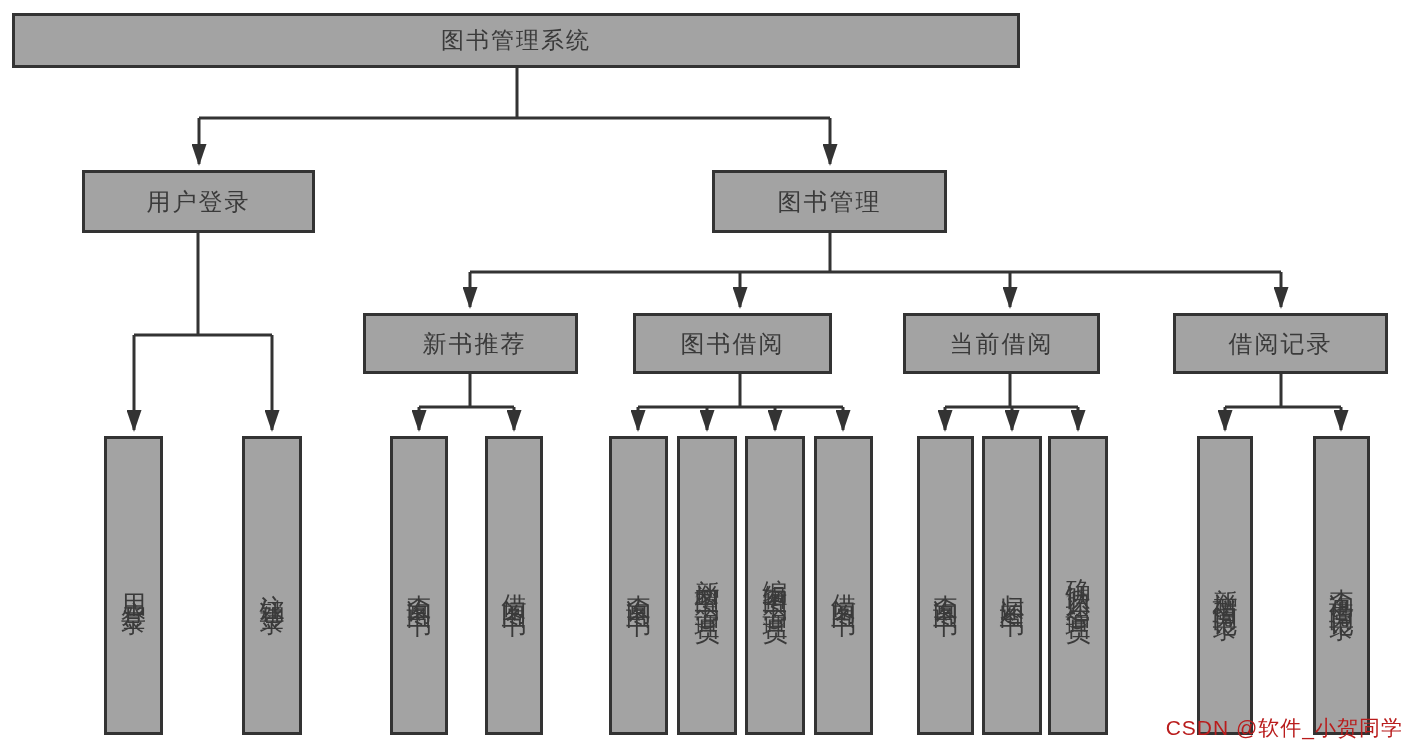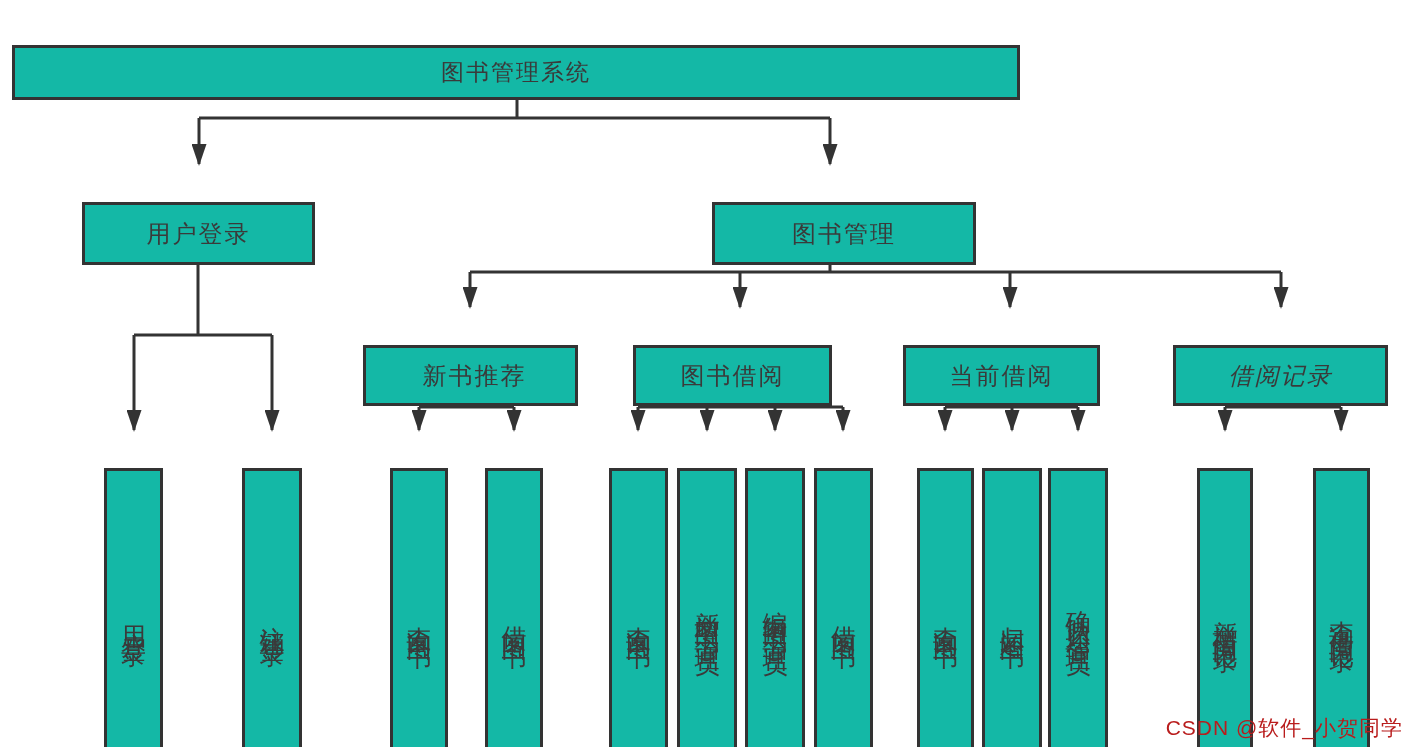--- a/index.html
+++ b/index.html
@@ -13,28 +13,27 @@
   }
   svg.wires {
     position: absolute;
     left: 0; top: 0;
     width: 1405px; height: 747px;
     z-index: 1;
   }
   .node {
     position: absolute;
     box-sizing: border-box;
-    background: #14b8a6;
+    background: #a3a3a3;
     border: 3px solid #333333;
     color: #3a3a3a;
     display: flex;
     align-items: center;
     justify-content: center;
     z-index: 2;
-    margin-top: 32px;
   }
   .h-node {
     font-size: 24px;
     letter-spacing: 2px;
     white-space: nowrap;
   }
   .root-node {
     left: 12px; top: 13px;
     width: 1008px; height: 55px;
     font-size: 23px;
@@ -104,26 +103,26 @@
 
       <path d="M1281 374 V407 M1225 407 H1341"></path>
       <line x1="1225" y1="407" x2="1225" y2="430" marker-end="url(#arrow)"></line>
       <line x1="1341" y1="407" x2="1341" y2="430" marker-end="url(#arrow)"></line>
     </g>
   </svg>
 
   <div class="node h-node root-node">图书管理系统</div>
 
   <div class="node h-node" style="left:82px; top:170px; width:233px; height:63px;">用户登录</div>
-  <div class="node h-node" style="left:712px; top:170px; width:264px; height:63px;">图书管理</div>
+  <div class="node h-node" style="left:712px; top:170px; width:235px; height:63px;">图书管理</div>
 
   <div class="node h-node" style="left:363px; top:313px; width:215px; height:61px;padding-left:8px;">新书推荐</div>
   <div class="node h-node" style="left:633px; top:313px; width:199px; height:61px;">图书借阅</div>
   <div class="node h-node" style="left:903px; top:313px; width:197px; height:61px;">当前借阅</div>
-  <div class="node h-node" style="left:1173px; top:313px; width:215px; height:61px;font-style:italic;">借阅记录</div>
+  <div class="node h-node" style="left:1173px; top:313px; width:215px; height:61px;">借阅记录</div>
 
   <div class="node leaf" style="left:104px; width:59px;">用户登录</div>
   <div class="node leaf" style="left:242px; width:60px;">注销登录</div>
 
   <div class="node leaf" style="left:390px; width:58px;">查询图书</div>
   <div class="node leaf" style="left:485px; width:58px;">借阅图书</div>
 
   <div class="node leaf" style="left:609px; width:59px;">查询图书</div>
   <div class="node leaf" style="left:677px; width:60px;">新增图书（管理员）</div>
   <div class="node leaf" style="left:745px; width:60px;">编辑图书（管理员）</div>

